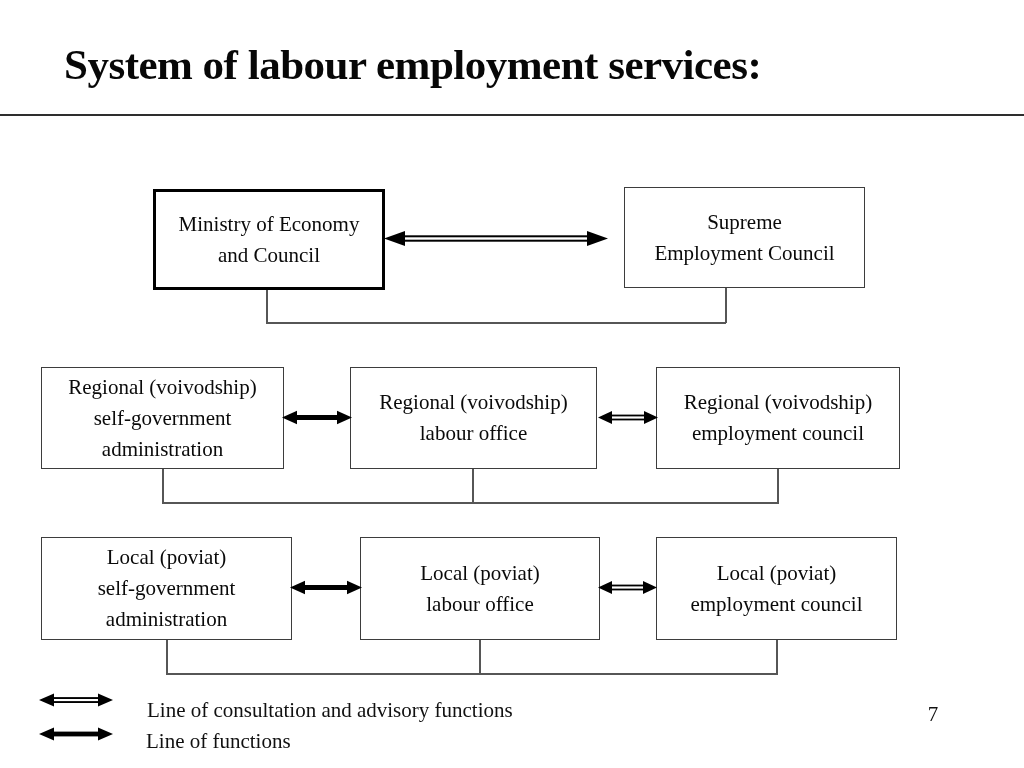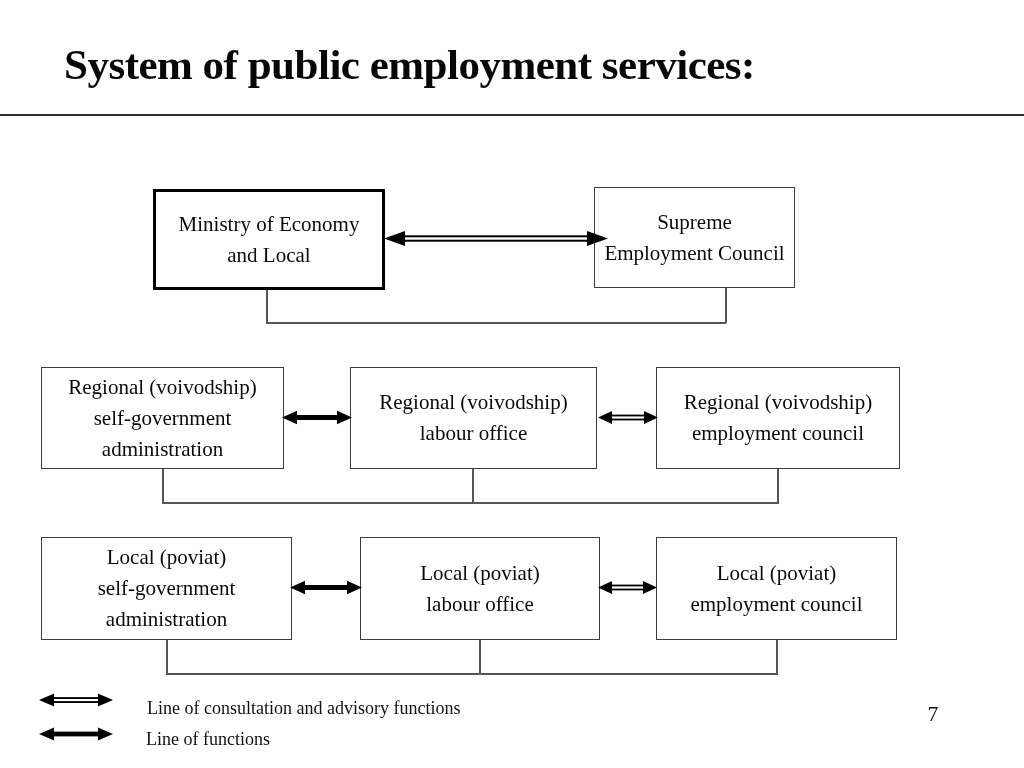--- a/index.html
+++ b/index.html
@@ -25,21 +25,21 @@
     border:1.5px solid #3d3d3d;
     background:#ffffff;
     display:flex;align-items:center;justify-content:center;
     text-align:center;
     font-size:21px;line-height:31px;color:#0a0a0a;
   }
   .box span{white-space:pre-line;}
   .box-thick{border:3px solid #000000;}
 
   #box-ministry        {left:153px;top:189px;width:232px;height:101px;}
-  #box-supreme         {left:594px;top:187px;width:201px;height:101px;}
+  #box-supreme         {left:624px;top:187px;width:241px;height:101px;}
   #box-regional-admin  {left:41px; top:367px;width:243px;height:102px;}
   #box-regional-labour {left:350px;top:367px;width:247px;height:102px;}
   #box-regional-council{left:656px;top:367px;width:244px;height:102px;}
   #box-local-admin     {left:41px; top:537px;width:251px;height:103px;}
   #box-local-labour    {left:360px;top:537px;width:240px;height:103px;}
   #box-local-council   {left:656px;top:537px;width:241px;height:103px;}
 
   
   .cline{background:#565656;}
   #c-top-v1 {left:266px;top:290px;width:1.5px;height:33px;}
@@ -59,36 +59,36 @@
   
   #arrow-top            {left:384px;top:229px;}
   #arrow-mid-dependence {left:282px;top:408px;}
   #arrow-mid-consult    {left:598px;top:408px;}
   #arrow-bot-dependence {left:290px;top:578px;}
   #arrow-bot-consult    {left:598px;top:578px;}
 
   
   #legend-consult-arrow   {left:39px;top:691px;}
   #legend-dependence-arrow{left:39px;top:725px;}
-  .legend-label{font-size:18px;color:#111111;white-space:nowrap;}
+  .legend-label{font-size:21px;color:#111111;white-space:nowrap;}
   #legend-consult-label   {left:147px;top:698px;}
   #legend-dependence-label{left:146px;top:729px;}
 
   
   .page-number{left:918px;top:702px;width:30px;font-size:21px;color:#111111;text-align:center;}
 </style>
 </head>
 <body>
 
-<div class="abs slide-title">System of public employment services:</div>
+<div class="abs slide-title">System of labour employment services:</div>
 <div class="abs title-rule"></div>
 
 <div class="abs box box-thick" id="box-ministry">
   <span>Ministry of Economy
-and Local</span>
+and Council</span>
 </div>
 <div class="abs box" id="box-supreme">
   <span>Supreme
 Employment Council</span>
 </div>
 
 <svg class="abs" id="arrow-top" width="224" height="19" viewBox="0 0 224 19">
   <polygon points="0,9.5 21,2 21,17" fill="#000"></polygon>
   <polygon points="224,9.5 203,2 203,17" fill="#000"></polygon>
   <rect x="19" y="6.3" width="186" height="2" fill="#000"></rect>

